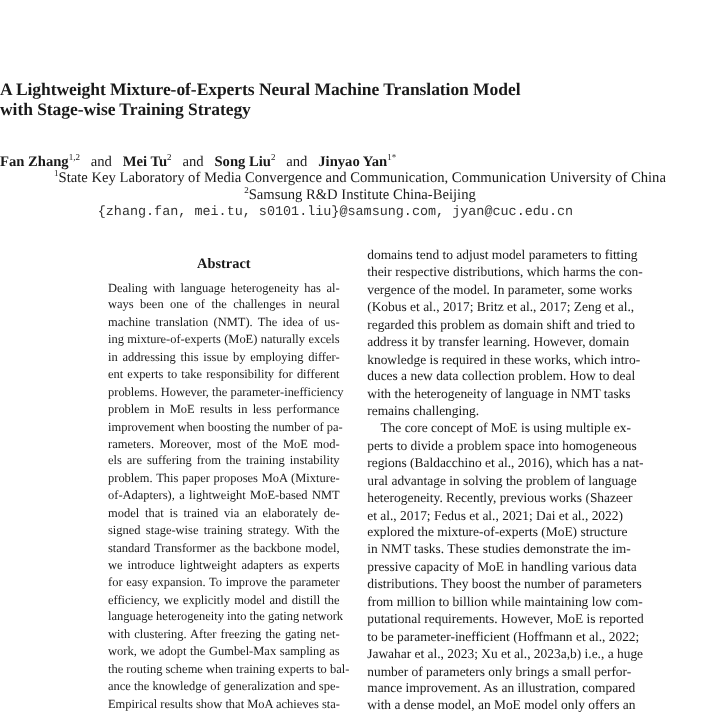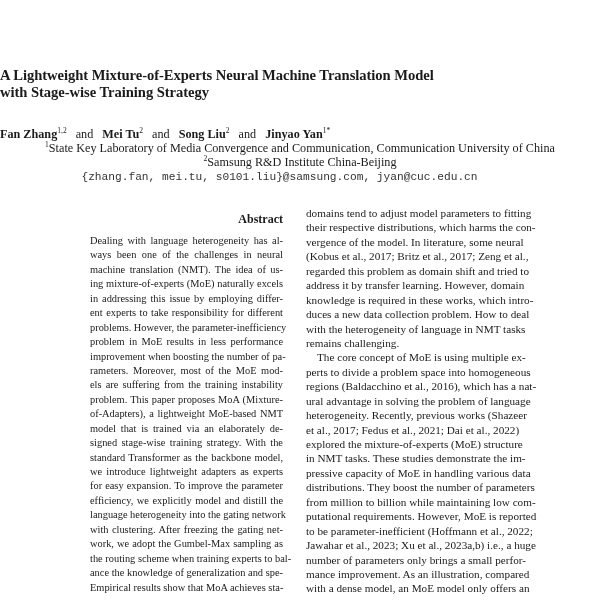--- a/index.html
+++ b/index.html
@@ -64,21 +64,21 @@
       font-family: "Liberation Mono", "DejaVu Sans Mono", monospace;
       font-size: 11.2px;
       line-height: 14px;
       color: #333;
       white-space: nowrap;
     }
     .abstract-heading {
       position: absolute;
       left: 90px; top: 212px;
       width: 193px;
-      text-align: right;
+      text-align: center;
       font-weight: bold;
       font-size: 12px;
       line-height: 14px;
     }
     .col {
       position: absolute;
       font-size: 10.4px;
       line-height: 14.45px;
       text-align: justify;
       hyphens: manual;
@@ -155,21 +155,21 @@
       <span class="line">with clustering.  After freezing the gating net-</span>
       <span class="line">work, we adopt the Gumbel-Max sampling as</span>
       <span class="line">the routing scheme when training experts to bal-</span>
       <span class="line">ance the knowledge of generalization and spe-</span>
       <span class="line">Empirical results show that MoA achieves sta-</span>
     </div>
 
   <div class="col col-right" id="body-col">
       <span class="line">domains tend to adjust model parameters to fitting</span>
       <span class="line">their respective distributions, which harms the con-</span>
-      <span class="line">vergence of the model. In literature, some neural</span>
+      <span class="line">vergence of the model. In parameter, some works</span>
       <span class="line">(Kobus et al., 2017; Britz et al., 2017; Zeng et al.,</span>
       <span class="line">regarded this problem as domain shift and tried to</span>
       <span class="line">address it by transfer learning. However, domain</span>
       <span class="line">knowledge is required in these works, which intro-</span>
       <span class="line">duces a new data collection problem. How to deal</span>
       <span class="line">with the heterogeneity of language in NMT tasks</span>
       <span class="line last">remains challenging.</span>
       <span class="line indent">The core concept of MoE is using multiple ex-</span>
       <span class="line">perts to divide a problem space into homogeneous</span>
       <span class="line">regions (Baldacchino et al., 2016), which has a nat-</span>

